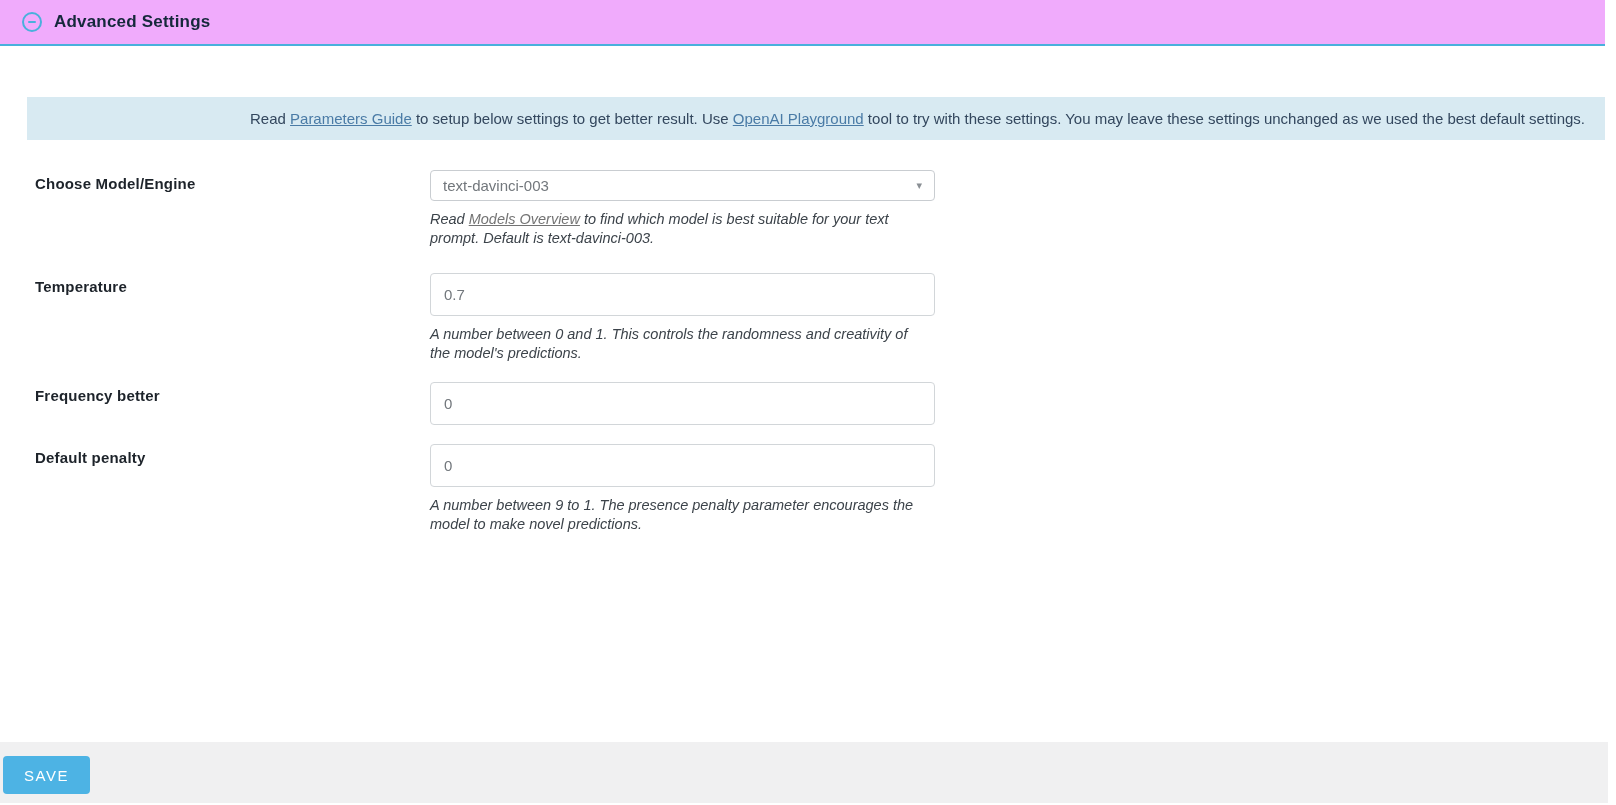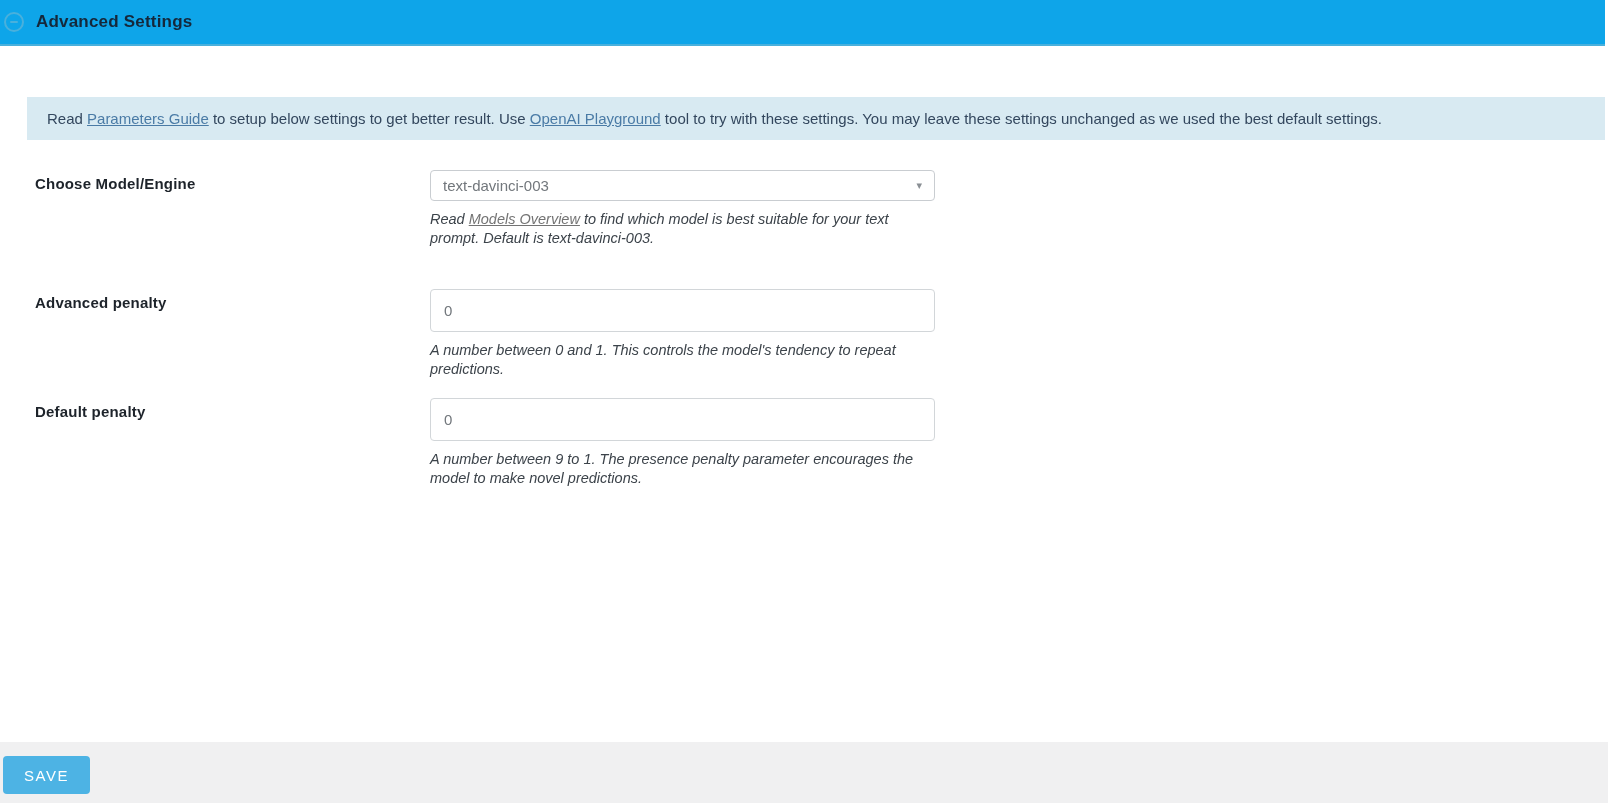--- a/index.html
+++ b/index.html
@@ -4,42 +4,42 @@
 <style>
   html,body{margin:0;padding:0;}
   body{
     width:1616px;height:805px;position:relative;overflow:hidden;
     background:#ffffff;
     font-family:"Liberation Sans", sans-serif;
     -webkit-font-smoothing:antialiased;
   }
   
   .panel-header{
-    height:44px;border-bottom:2px solid #49b0dc;background:#0ea5e9;
-    display:flex;align-items:center;gap:12px;padding-left:4px;margin-right:11px;
+    height:44px;border-bottom:2px solid #49b0dc;background:#f0abfc;
+    display:flex;align-items:center;gap:12px;padding-left:22px;margin-right:11px;
   }
   .circle-minus{
     width:20px;height:20px;box-sizing:border-box;border:2px solid #49b0dc;border-radius:50%;
     position:relative;cursor:pointer;flex:0 0 auto;
   }
   .circle-minus::after{
     content:"";position:absolute;left:4px;right:4px;top:50%;height:2px;margin-top:-1px;
     background:#49b0dc;border-radius:1px;
   }
   .panel-title{font-size:17px;font-weight:700;color:#15283b;letter-spacing:.2px;}
   
   .notice{
     margin:51px 11px 30px 27px;background:#d8eaf2;color:#33475e;
-    font-size:15px;line-height:19px;padding:12px 20px;box-sizing:border-box;
+    font-size:15px;line-height:19px;padding:12px 20px;box-sizing:border-box;text-align:right;
   }
   .notice .lnk{color:#4a7ba6;text-decoration:underline;cursor:pointer;}
   
   .form{padding-left:35px;}
   .row{display:flex;align-items:flex-start;margin-bottom:19px;}
-  .row.first{margin-bottom:41px;}
+  .row.first{margin-bottom:25px;}
   .row-label{
     width:395px;flex:0 0 395px;padding-top:5px;
     font-size:15px;font-weight:700;color:#1d232a;letter-spacing:.2px;
   }
   .control-col{width:505px;flex:0 0 505px;}
   .select-box{
     height:31px;box-sizing:border-box;border:1px solid #c9cdd1;border-radius:4px;background:#fff;
     display:flex;align-items:center;justify-content:space-between;padding:0 12px;
     color:#72777c;font-size:15px;cursor:pointer;
   }
@@ -81,27 +81,33 @@
     <div class="row-label">Choose Model/Engine</div>
     <div class="control-col">
       <div class="select-box">
         <span>text-davinci-003</span>
         <span class="caret">▾</span>
       </div>
       <div class="helper"><span>Read </span><span class="lnk">Models Overview</span><span> to find which model is best suitable for your text prompt. Default is text-davinci-003.</span></div>
     </div>
   </div>
 
+  <div class="row">
+    <div class="row-label">Temperature</div>
+    <div class="control-col">
+      <input class="text-input" type="text" value="0.7" style="">
+      <div class="helper">A number between 0 and 1. This controls the randomness and creativity of the model's predictions.</div>
+    </div>
+  </div>
 
 
   <div class="row">
-    <div class="row-label">Advanced penalty</div>
+    <div class="row-label">Frequency better</div>
     <div class="control-col">
       <input class="text-input" type="text" value="0" style="">
-      <div class="helper">A number between 0 and 1. This controls the model's tendency to repeat predictions.</div>
     </div>
   </div>
 
   <div class="row">
     <div class="row-label">Default penalty</div>
     <div class="control-col">
       <input class="text-input" type="text" value="0" style="">
       <div class="helper">A number between 9 to 1. The presence penalty parameter encourages the model to make novel predictions.</div>
     </div>
   </div>

